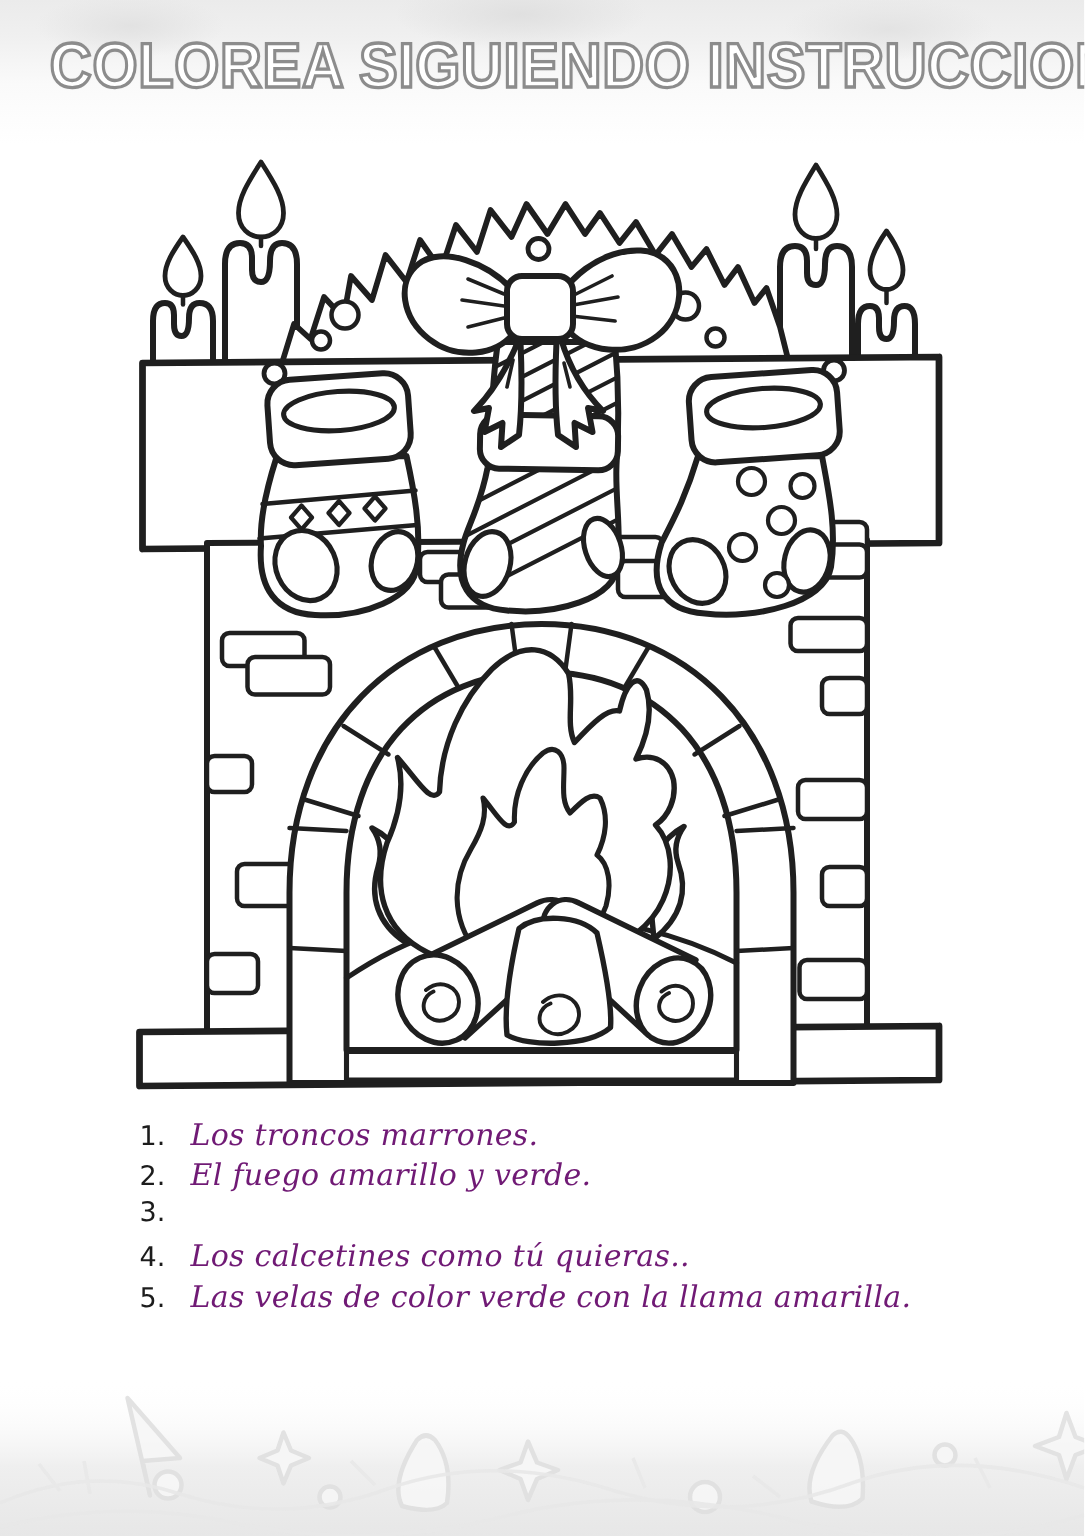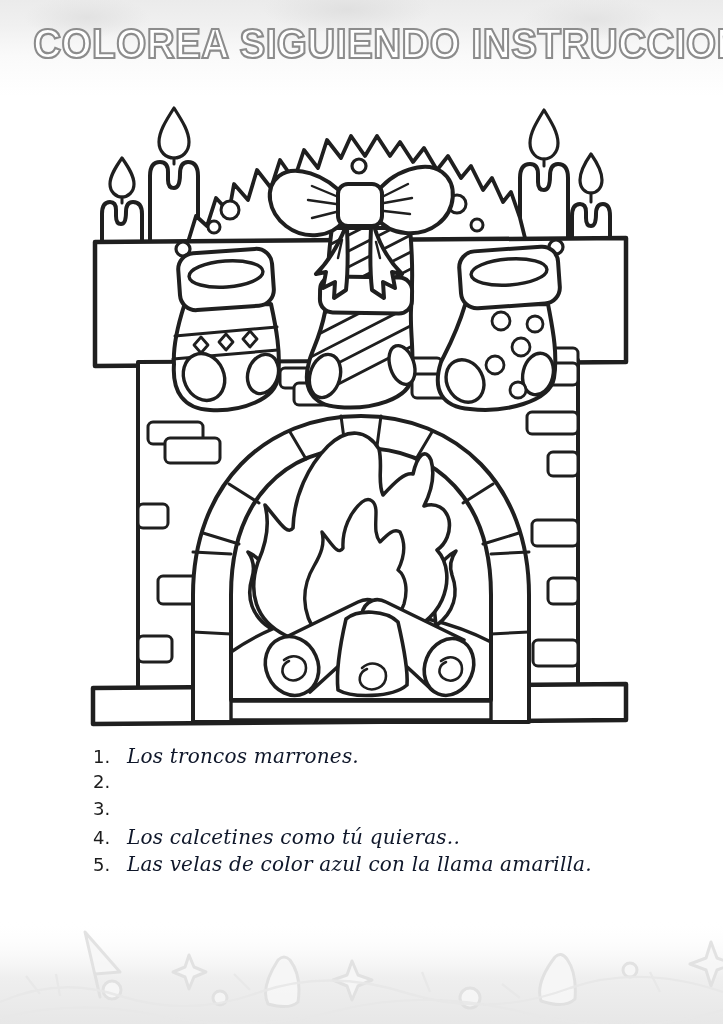--- a/index.html
+++ b/index.html
@@ -17,21 +17,21 @@
   .title-wrap{position:absolute;left:0;top:20px;width:723px;text-align:center;z-index:3;}
   .title{display:inline-block;white-space:nowrap;transform:scaleX(.92);transform-origin:center;
     font-family:"Liberation Sans",sans-serif;font-weight:700;font-size:42px;letter-spacing:.5px;
     color:#ffffff;-webkit-text-stroke:2.2px #8c8c8c;text-shadow:0 0 2px #c9c9c9;}
   
   .art{position:absolute;left:80px;top:100px;z-index:2;}
   
   .list{position:absolute;left:93px;top:744px;width:560px;z-index:2;color:#1c1c1c;}
   .row{display:flex;align-items:baseline;height:27px;}
   .num{width:34px;flex:0 0 34px;font-family:"DejaVu Sans",sans-serif;font-size:18px;color:#1c1c1c;}
-  .txt{font-family:"DejaVu Serif",serif;font-style:italic;font-size:20px;letter-spacing:.2px;color:#0f172a;}
+  .txt{font-family:"DejaVu Serif",serif;font-style:italic;font-size:20px;letter-spacing:.2px;color:#701a75;}
 </style>
 </head>
 <body>
 
 <div id="page">
 
   <div class="band-top"></div>
 
   <div class="title-wrap">
     <span class="title">COLOREA SIGUIENDO INSTRUCCIONES</span>
@@ -204,31 +204,32 @@
     </g>
   </svg>
 
   <div class="list">
     <div class="row">
       <span class="num">1.</span>
       <span class="txt">Los troncos marrones.</span>
     </div>
     <div class="row">
       <span class="num">2.</span>
+      <span class="txt">El fuego amarillo y verde.</span>
     </div>
     <div class="row">
       <span class="num">3.</span>
     </div>
     <div class="row">
       <span class="num">4.</span>
       <span class="txt">Los calcetines como tú quieras..</span>
     </div>
     <div class="row">
       <span class="num">5.</span>
-      <span class="txt">Las velas de color azul con la llama amarilla.</span>
+      <span class="txt">Las velas de color verde con la llama amarilla.</span>
     </div>
   </div>
 
   <div class="band-bottom">
     <svg width="723" height="122" viewBox="0 0 723 122">
       <defs>
         <linearGradient id="fade" x1="0" y1="0" x2="0" y2="1">
           <stop offset="0" stop-color="#ffffff" stop-opacity="0"></stop>
           <stop offset="0.55" stop-color="#efefef"></stop>
           <stop offset="1" stop-color="#e7e7e7"></stop>

